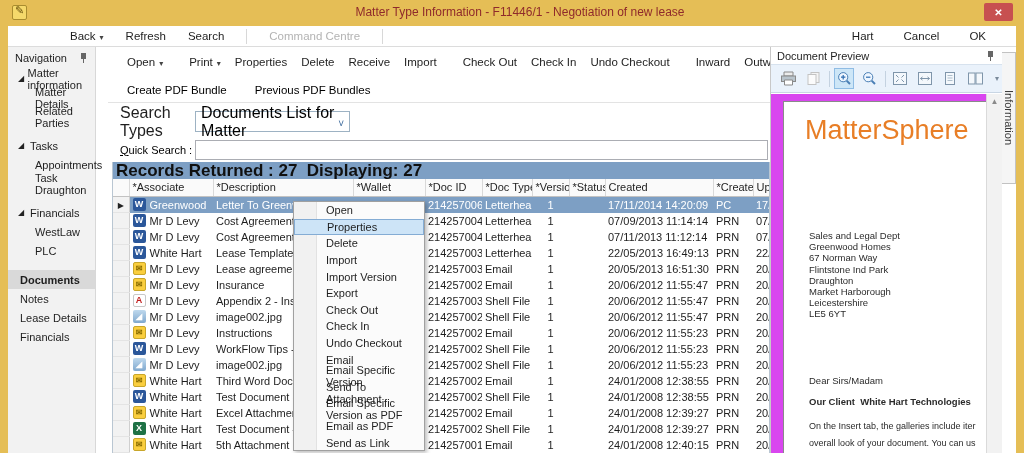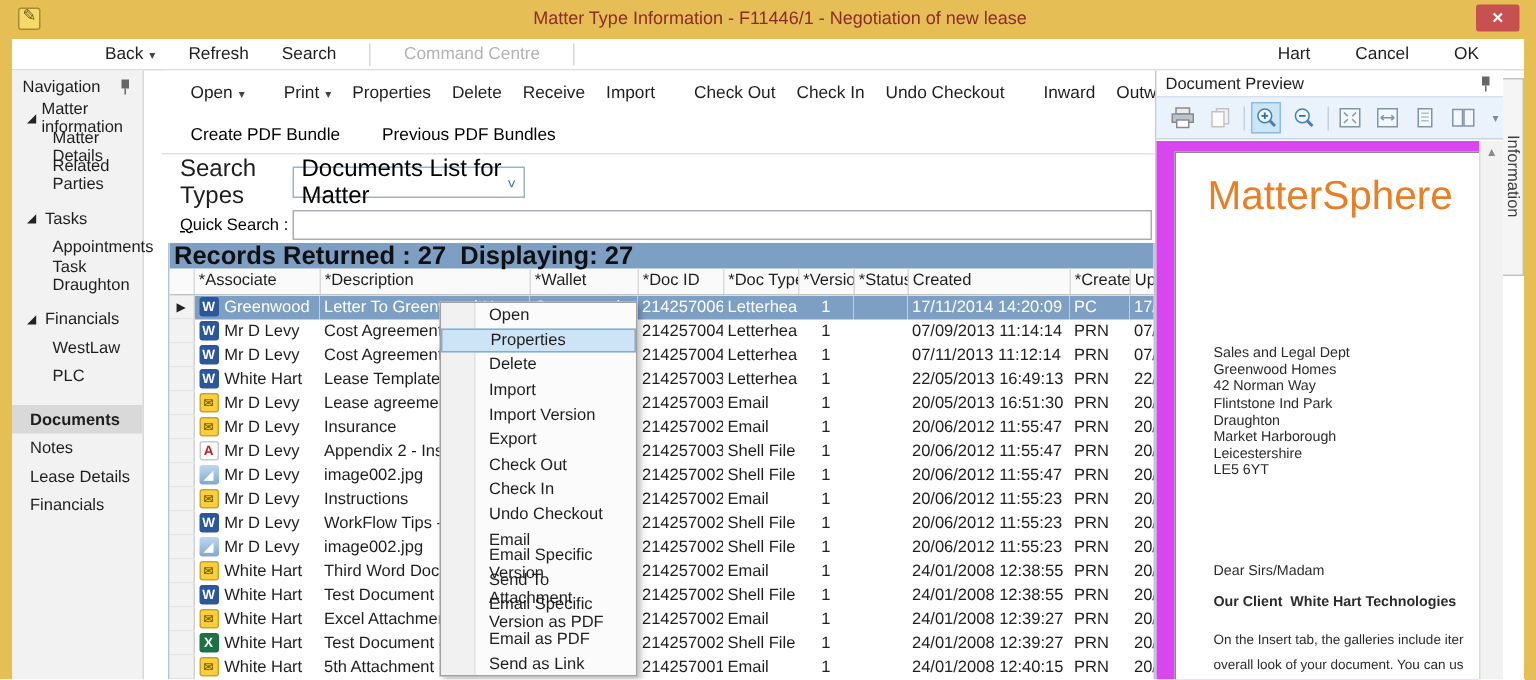--- a/index.html
+++ b/index.html
@@ -684,21 +684,21 @@
           </svg>
         </span>
         <span class="pv-overflow">▾</span>
       </div>
     <div class="pv-view">
       <div class="page">
         <div class="logo">MatterSphere</div>
         <div class="addr" id="addr-lines">
             <div>Sales and Legal Dept</div>
             <div>Greenwood Homes</div>
-            <div>42 Norman Way</div>
+            <div>67 Norman Way</div>
             <div>Flintstone Ind Park</div>
             <div>Draughton</div>
             <div>Market Harborough</div>
             <div>Leicestershire</div>
             <div>LE5 6YT</div>
           </div>
         <div class="salut">Dear Sirs/Madam</div>
         <div class="subject">Our Client  White Hart Technologies</div>
         <div class="bodytx" id="body-lines">
             <div>On the Insert tab, the galleries include iter</div>

